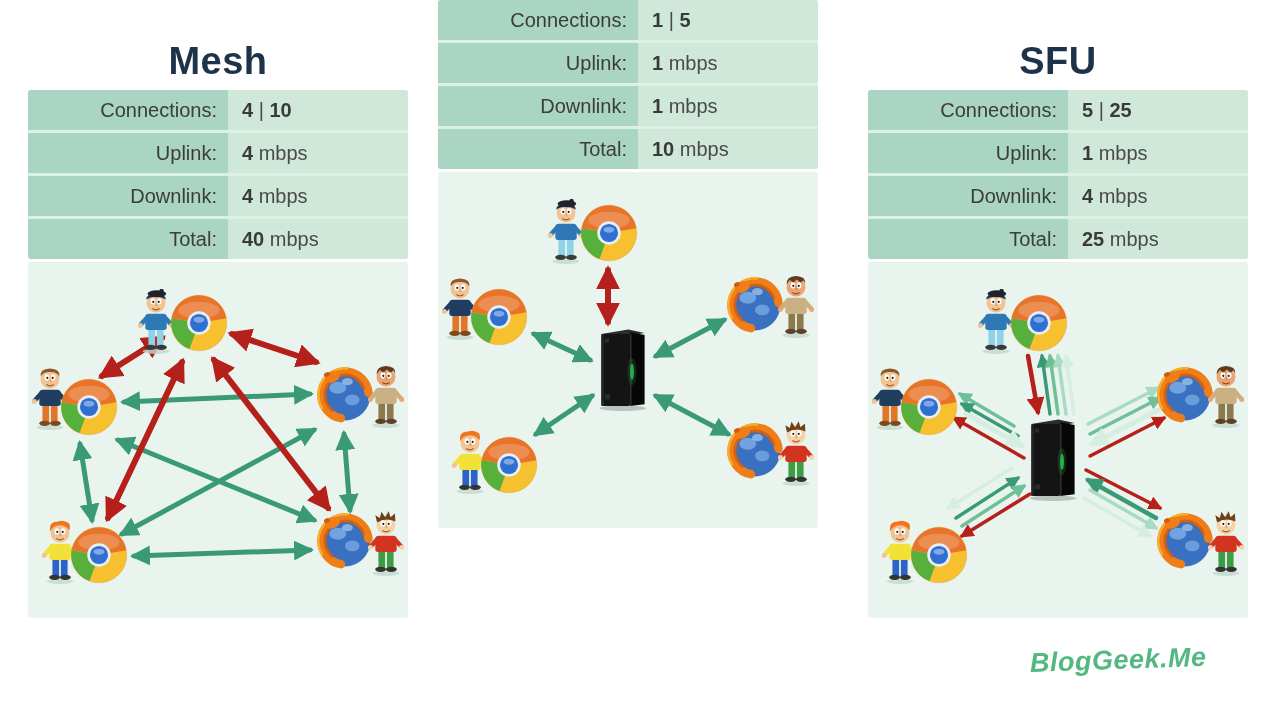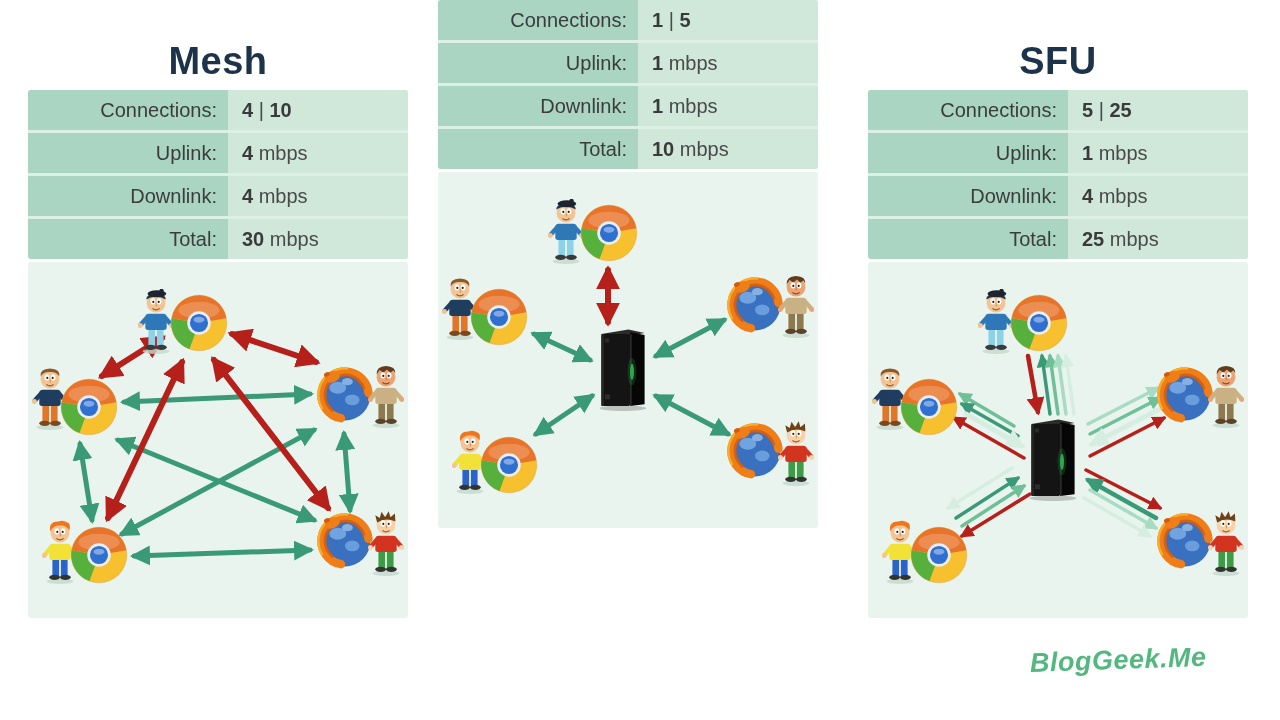--- a/index.html
+++ b/index.html
@@ -217,21 +217,21 @@
       <div class="t-row">
         <div class="t-label">Downlink:</div>
         <div class="t-value">
             <span class="vb">4</span>
             <span class="vr"> mbps</span>
           </div>
       </div>
       <div class="t-row">
         <div class="t-label">Total:</div>
         <div class="t-value">
-            <span class="vb">30</span>
+            <span class="vb">40</span>
             <span class="vr"> mbps</span>
           </div>
       </div>
     </div>
     <div class="panel">
       <svg width="380" height="356" viewBox="0 0 380 356">
         <g stroke-linecap="round" fill="none">
           <line x1="96" y1="140" x2="282" y2="132" style="stroke:var(--arrow_green)" stroke-width="5" marker-start="url(#m-g)" marker-end="url(#m-g)"></line>
           <line x1="52" y1="182" x2="64" y2="258" style="stroke:var(--arrow_green)" stroke-width="5" marker-start="url(#m-g)" marker-end="url(#m-g)"></line>
           <line x1="90" y1="178" x2="286" y2="258" style="stroke:var(--arrow_green)" stroke-width="5" marker-start="url(#m-g)" marker-end="url(#m-g)"></line>

